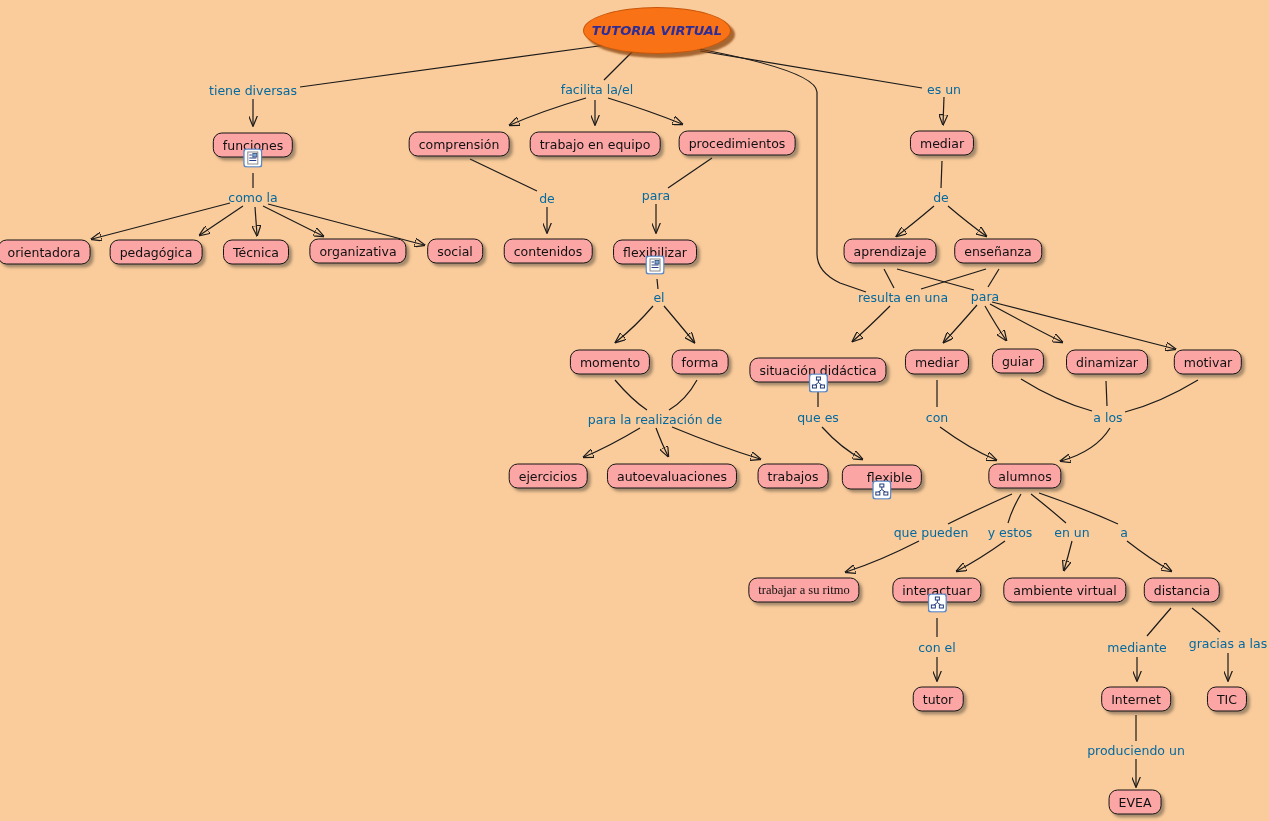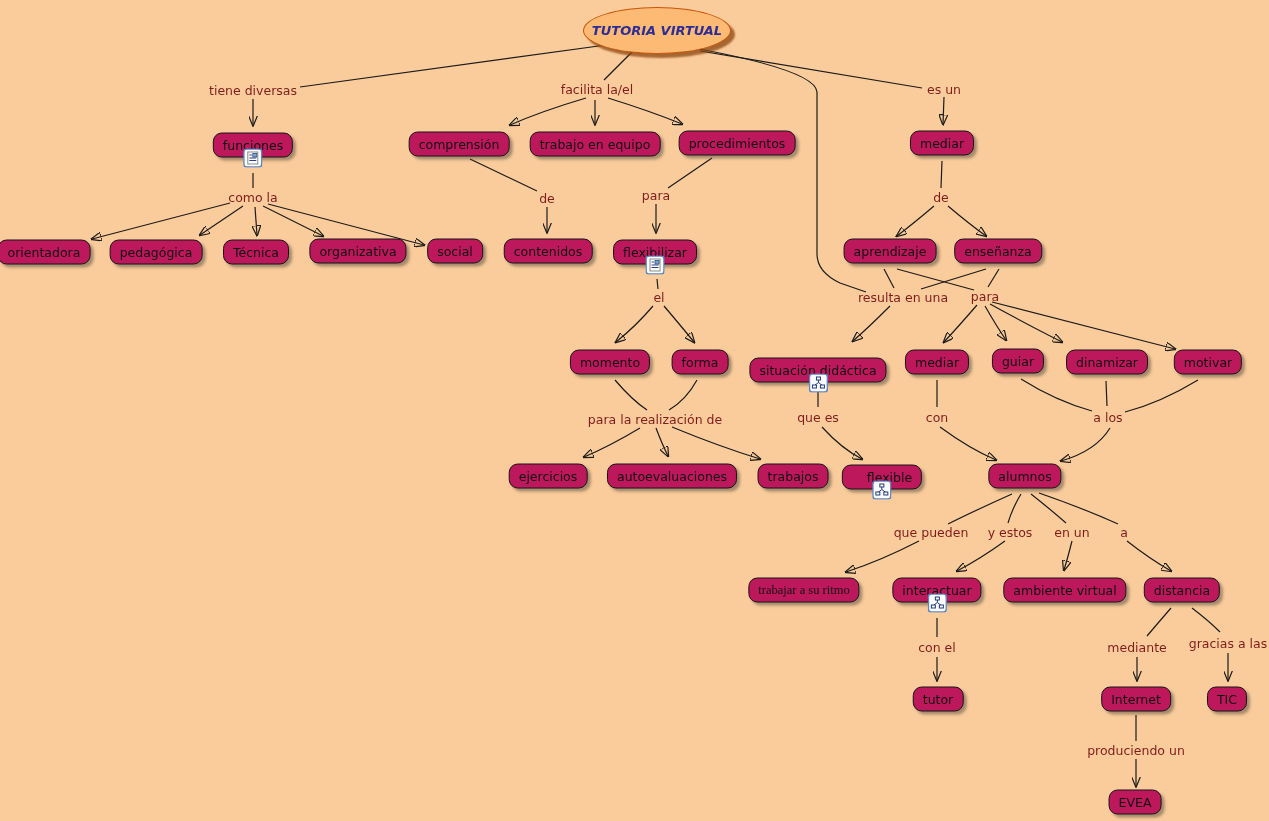--- a/index.html
+++ b/index.html
@@ -5,35 +5,35 @@
   html,body{margin:0;padding:0;}
   #stage{
     position:relative;width:1269px;height:821px;overflow:hidden;
     background:#fbcc9b;
     font-family:"DejaVu Sans","Liberation Sans",sans-serif;
   }
   #edge-layer{position:absolute;left:0;top:0;width:1269px;height:821px;z-index:1;}
   #edge-layer path{fill:none;stroke:#1b1b1b;stroke-width:1.2px;}
   .concept{
     position:absolute;transform:translate(-50%,-50%);z-index:2;
-    background:#be185d;border:1.4px solid #141414;border-radius:9px;
+    background:#fca5a5;border:1.4px solid #141414;border-radius:9px;
     padding:4px 9px;font-size:12.5px;color:#111;white-space:nowrap;
     box-shadow:3px 3px 3px rgba(92,82,70,.55);
   }
   .phrase{
     position:absolute;transform:translate(-50%,-50%);z-index:2;
-    font-size:12.5px;color:#7f1d1d;white-space:nowrap;
+    font-size:12.5px;color:#0369a1;white-space:nowrap;
   }
   .node-icon{
     position:absolute;left:50%;bottom:-11px;transform:translateX(-50%);
     width:19px;height:19px;line-height:0;z-index:3;
   }
   .root{
     position:absolute;left:583px;top:7px;width:146px;height:45px;z-index:3;
-    background:#fdba74;border:1px solid #c8560a;border-radius:50%;
+    background:#f97316;border:1px solid #c8560a;border-radius:50%;
     display:flex;align-items:center;justify-content:center;
     color:#2e2d96;font-weight:bold;font-style:italic;font-size:13px;
     box-shadow:4px 4px 2px rgba(138,68,15,.75);
   }
 </style>
 </head>
 <body>
 
 <div id="stage">
   <svg id="edge-layer" xmlns="http://www.w3.org/2000/svg">

